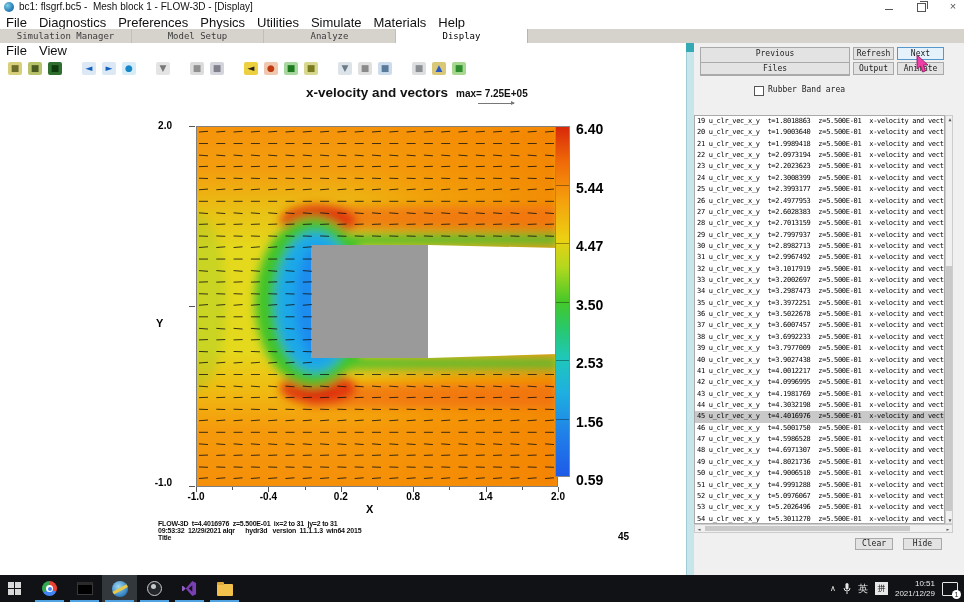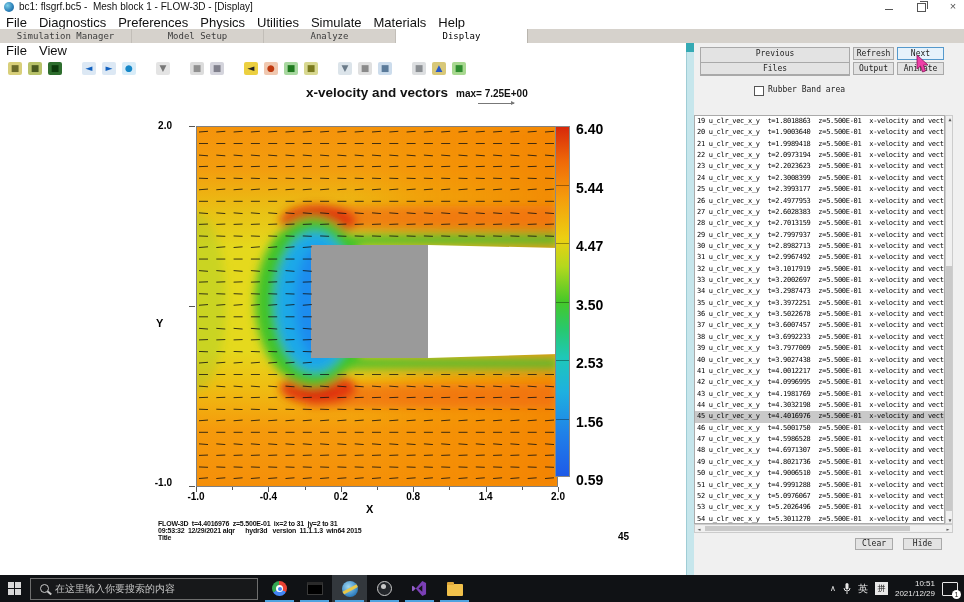--- a/index.html
+++ b/index.html
@@ -172,21 +172,21 @@
     <span class="tbi gap" style="background: rgb(220, 228, 234); color: rgb(106, 122, 136);">▼</span>
     <span class="tbi" style="background: rgb(224, 224, 224); color: rgb(138, 138, 138);">■</span>
     <span class="tbi" style="background: rgb(204, 220, 236); color: rgb(90, 122, 154);">■</span>
     <span class="tbi gap" style="background: rgb(220, 222, 224); color: rgb(138, 142, 146);">■</span>
     <span class="tbi" style="background: rgb(216, 200, 120); color: rgb(42, 90, 200);">▲</span>
     <span class="tbi" style="background: rgb(168, 216, 144); color: rgb(46, 142, 46);">■</span>
   </div>
 
 <div id="canvas" class="abs">
   <div id="plot-title" class="abs">x-velocity and vectors</div>
-  <div id="max-label" class="abs">max= 7.25E+00</div>
+  <div id="max-label" class="abs">max= 7.25E+05</div>
   <div id="max-arrow" class="abs"></div>
 
   <svg id="field" class="abs" viewBox="0 0 362 361">
     <defs>
       <filter id="blur1" x="-20%" y="-20%" width="140%" height="140%">
           <feGaussianBlur stdDeviation="5"></feGaussianBlur>
         </filter>
       <linearGradient id="gv" x1="0" y1="0" x2="0" y2="1">
         <stop offset="0" stop-color="#F5930B"></stop>
           <stop offset="0.12" stop-color="#F39D0E"></stop>
@@ -853,24 +853,20 @@
 
 <div id="taskbar" class="abs">
   <div id="start">
       <span class="w">
         <i></i>
         <i></i>
         <i></i>
         <i></i>
       </span>
     </div>
-  <div id="search">
-    <span id="search-glyph"></span>
-    <span id="search-text">在这里输入你要搜索的内容</span>
-  </div>
   <div id="apps">
     <div class="appslot">
         <span class="ic-chrome"></span>
       </div>
     <div class="appslot">
         <span class="ic-terminal"></span>
       </div>
     <div class="appslot active">
         <span class="ic-flow3d"></span>
       </div>

